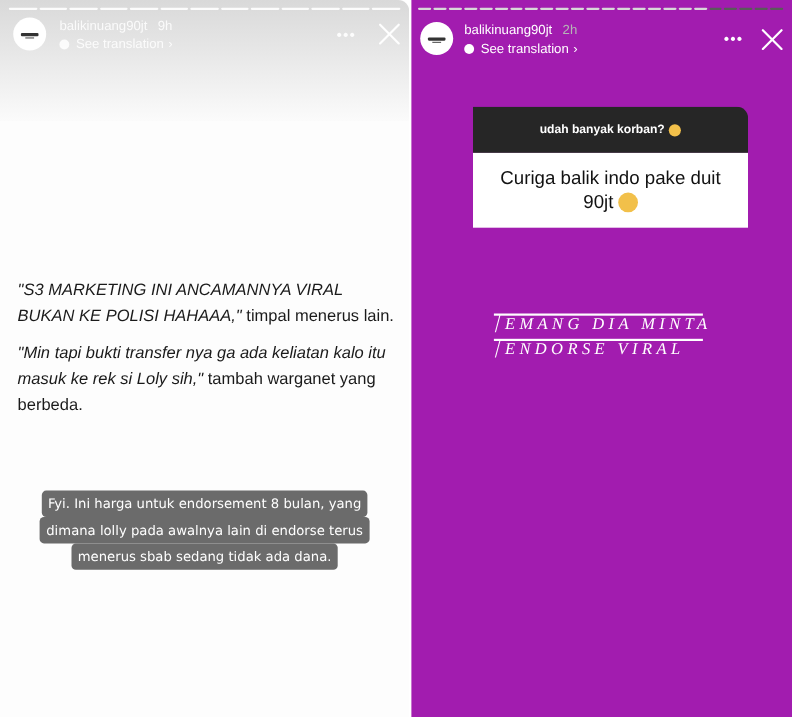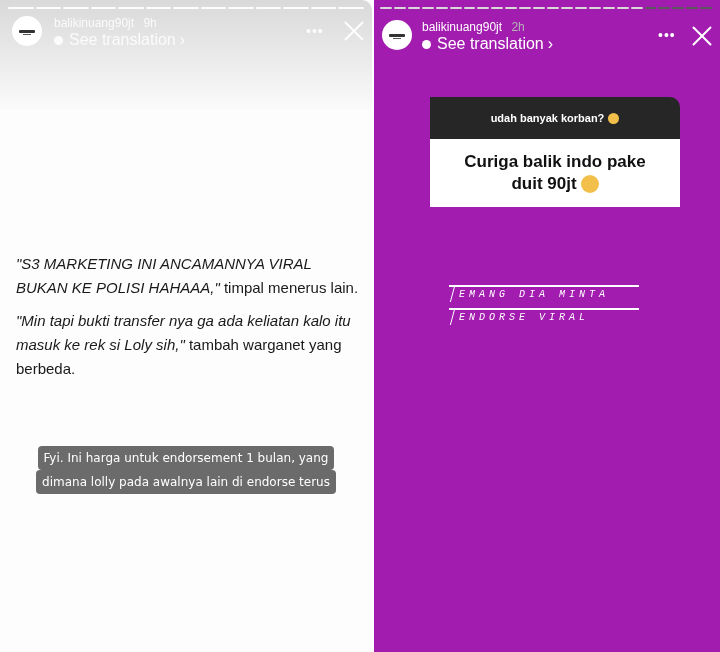--- a/index.html
+++ b/index.html
@@ -32,21 +32,21 @@
     }
     .panel-right .avatar { left: 8px; top: 4px; }
     .avatar .logo-bar { width: 16px; height: 3px; background: #333; border-radius: 1px; position: relative; }
     .avatar .logo-bar::after { content: ""; position: absolute; left: 4px; top: 4px; width: 8px; height: 1px; background: #555; }
 
     .user-block { position: absolute; left: 54px; top: 0; }
     .panel-right .user-block { left: 48px; top: 4px; }
     .username-row { font-size: 12px; line-height: 14px; white-space: nowrap; }
     .username { font-weight: normal; }
     .time { margin-left: 6px; }
-    .translate-row { font-size: 16px; line-height: 14px; margin-top: 3px; display: flex; align-items: center; white-space: nowrap; }
+    .translate-row { font-size: 12px; line-height: 14px; margin-top: 3px; display: flex; align-items: center; white-space: nowrap; }
     .bubble-icon { width: 9px; height: 9px; border-radius: 50%; margin-right: 6px; position: relative; }
     .chev { margin-left: 4px; }
 
     .panel-left .username-row, .panel-left .translate-row { color: rgba(255,255,255,0.85); }
     .panel-left .bubble-icon { background: rgba(255,255,255,0.85); }
     .panel-right .username-row, .panel-right .translate-row { color: #ffffff; }
     .panel-right .time { color: #b5b5b5; }
     .panel-right .bubble-icon { background: #ffffff; }
 
     .more-btn { position: absolute; top: 8px; font-size: 14px; letter-spacing: 1px; line-height: 14px; }
@@ -76,31 +76,31 @@
       display: inline-block; background: #6b6b6b; padding: 0 6px; border-radius: 4px;
     }
 
     
     .q-card { position: absolute; left: 36px; top: 97px; width: 270px; height: 127px; border-radius: 10px; overflow: hidden; padding-left: 20px; }
     .q-head {
       height: 42px; background: #262626; color: #ffffff; font-weight: bold; font-size: 11px;
       display: flex; align-items: center; justify-content: center; gap: 4px;
     }
     .q-body {
-      height: 68px; background: #ffffff; color: #111; font-weight: bold; font-size: 17px; line-height: 22px;
+      height: 68px; background: #ffffff; color: #111; font-weight: normal; font-size: 17px; line-height: 22px;
       display: flex; align-items: center; justify-content: center; text-align: center; padding: 0 24px;
     }
     .emoji { display: inline-block; border-radius: 50%; background: #f2c04a; vertical-align: middle; }
     .q-head .emoji { width: 11px; height: 11px; }
     .q-body .emoji { width: 18px; height: 18px; margin-left: 4px; position: relative; top: -1px; }
 
     .typewriter { position: absolute; left: 75px; top: 288px; }
     .tw-line {
-      position: relative; font-family: Liberation Mono, monospace; font-style: italic; color: #ffffff;
-      font-size: 10px; letter-spacing: 4px; line-height: 14px; padding-left: 10px; margin-bottom: 9px; white-space: nowrap;
+      position: relative; font-family: Liberation Serif, serif; font-style: italic; color: #ffffff;
+      font-size: 15px; letter-spacing: 4px; line-height: 14px; padding-left: 10px; margin-bottom: 9px; white-space: nowrap;
     }
     .tw-line::before { content: ""; position: absolute; left: 0; top: -3px; height: 2px; background: #ffffff; width: 190px; }
     .tw-line::after { content: ""; position: absolute; left: 3px; top: -2px; width: 1px; height: 16px; background: #ffffff; transform: skewX(-15deg); }
   </style>
 </head>
 <body>
 
 <div class="panel panel-left">
   <div class="left-top-shade"></div>
 
@@ -138,22 +138,23 @@
     <div class="more-btn">•••</div>
     <div class="close-btn"></div>
   </div>
 
   <div class="article">
     <p><em>"S3 MARKETING INI ANCAMANNYA VIRAL BUKAN KE POLISI HAHAAA,"</em><span> timpal menerus lain.</span></p>
     <p><em>"Min tapi bukti transfer nya ga ada keliatan kalo itu masuk ke rek si Loly sih,"</em><span> tambah warganet yang berbeda.</span></p>
   </div>
 
   <div class="caption">
-    <div><span class="line">Fyi. Ini harga untuk endorsement 1 bulan, yang</span></div>
+    <div><span class="line">Fyi. Ini harga untuk endorsement 8 bulan, yang</span></div>
     <div><span class="line">dimana lolly pada awalnya lain di endorse terus</span></div>
+    <div><span class="line">menerus sbab sedang tidak ada dana.</span></div>
   </div>
 </div>
 
 <div class="divider"></div>
 
 <div class="panel panel-right">
   <div class="progress" id="progress-right">
       <div class="seg"></div>
       <div class="seg"></div>
       <div class="seg"></div>

